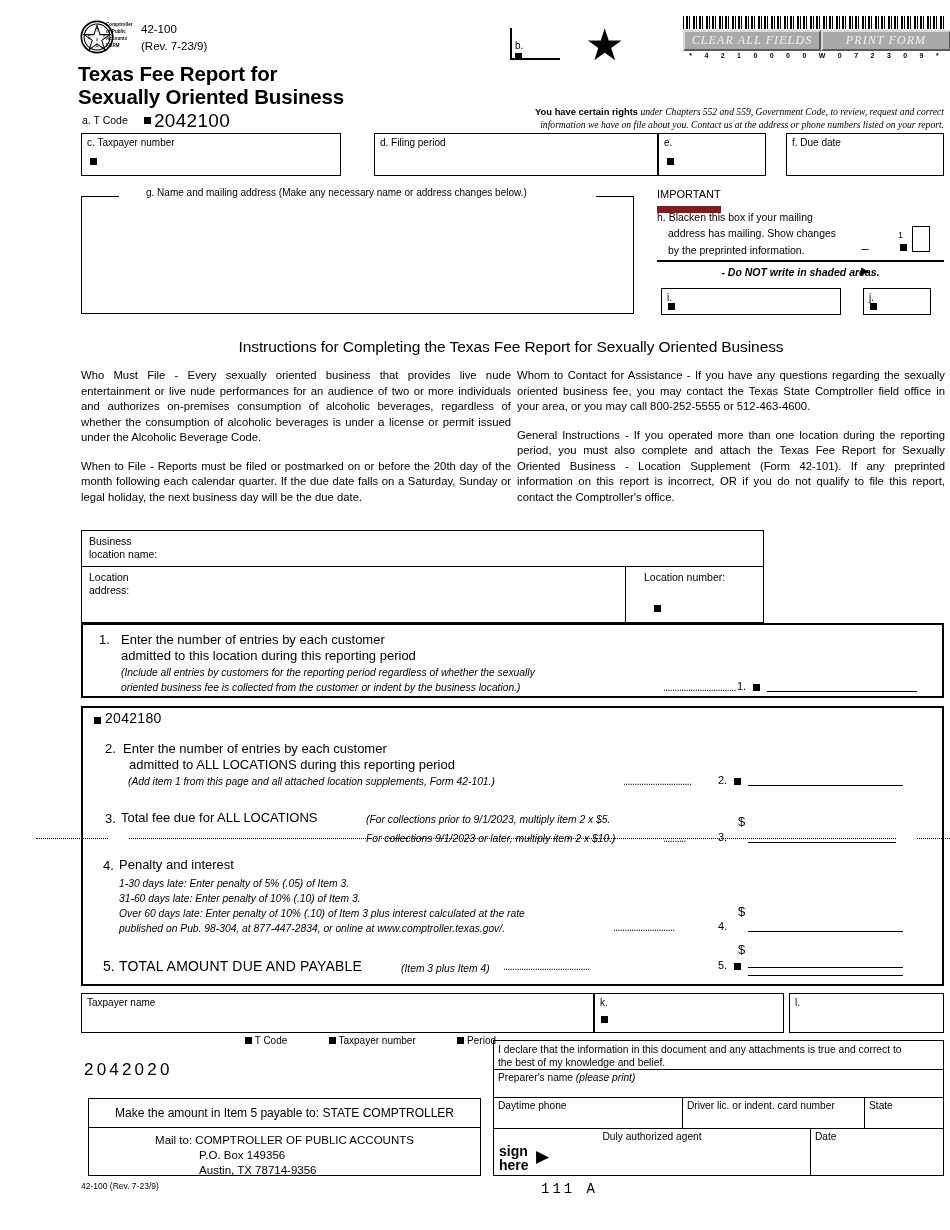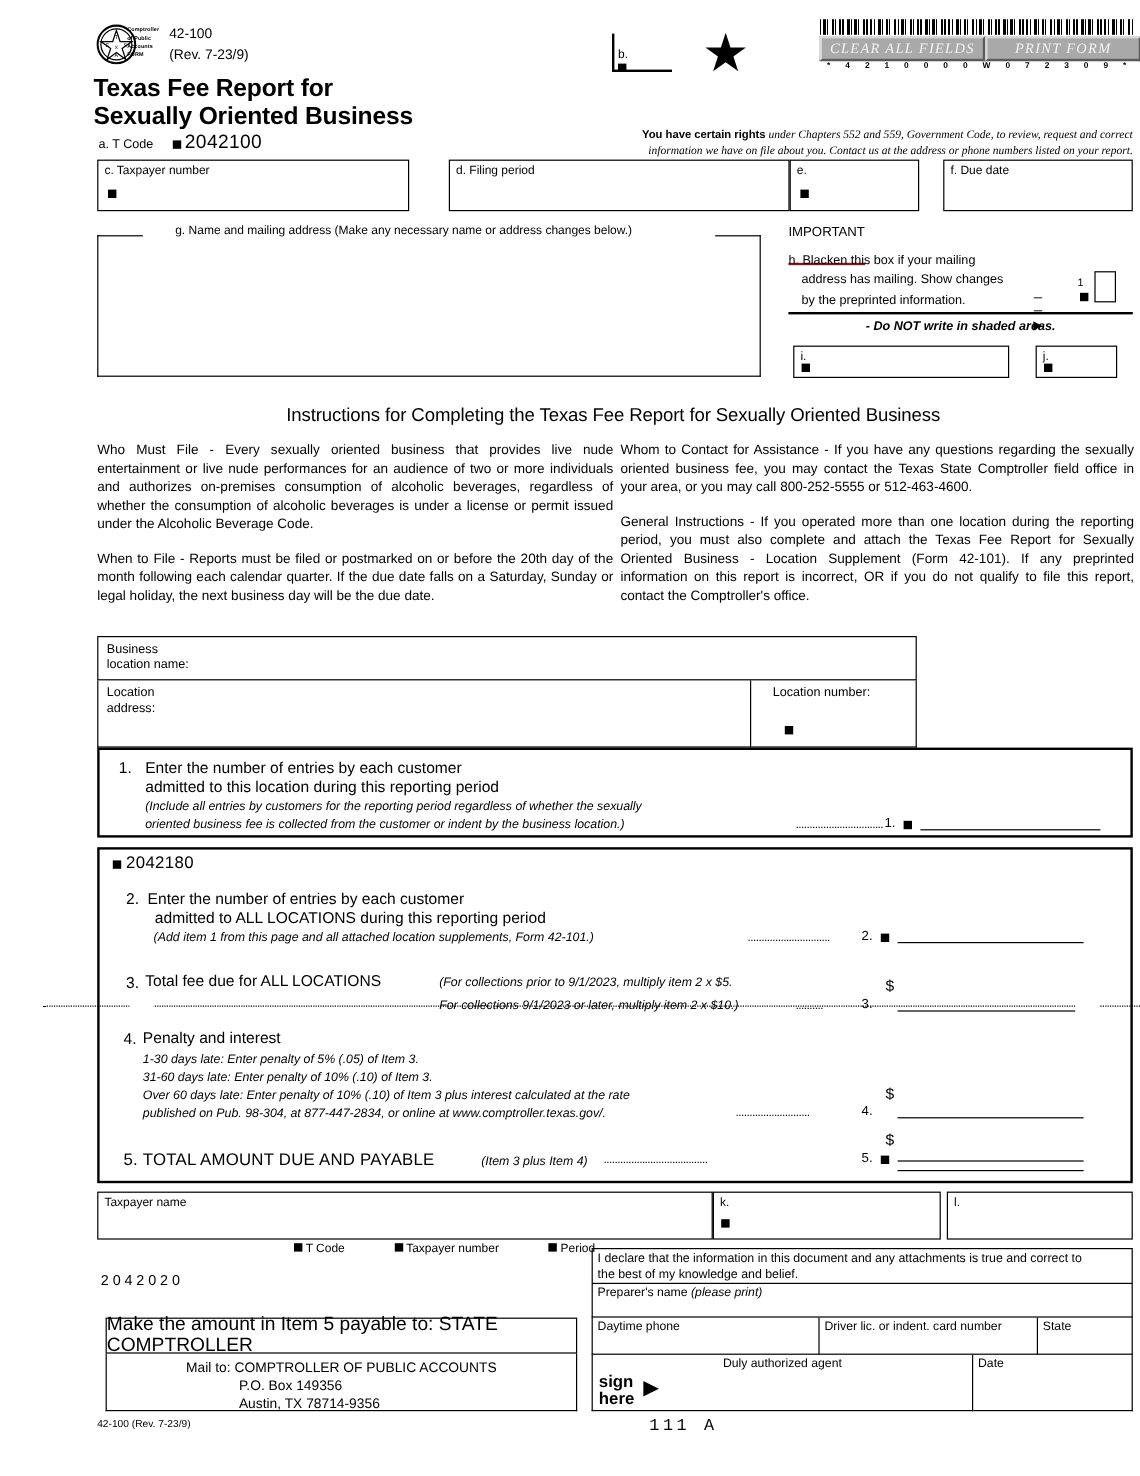--- a/index.html
+++ b/index.html
@@ -40,21 +40,21 @@
   #title {
     left: 42px; top: 62px;
     font-size: 20.5px; font-weight: bold; line-height: 1.13;
     letter-spacing: -0.15px;
   }
   #tcode-label {
     left: 46px; top: 114px; font-size: 10.5px;
   }
   #tcode-sq { left: 108px; top: 117px; }
   #tcode-val {
-    left: 118px; top: 110px; font-size: 16px; letter-spacing: .3px;
+    left: 118px; top: 110px; font-size: 19px; letter-spacing: .3px;
   }
 
   
   #bbox {
     left: 474px; top: 28px; width: 48px; height: 30px;
     border-left: 2px solid #000; border-bottom: 2px solid #000;
   }
   #bbox-label { left: 479px; top: 40px; font-size: 10px; }
   #bbox-sq { left: 479px; top: 53px; }
 
@@ -132,21 +132,21 @@
     left: 45px; top: 196px; width: 38px; height: 0;
     border-top: 1.6px solid #000;
   }
   #addr-top-r {
     left: 560px; top: 196px; width: 38px; height: 0;
     border-top: 1.6px solid #000;
   }
 
   #important {
     left: 621px; top: 188px; font-size: 11px;
-    border-bottom: 2px solid #7f1d1d; padding-bottom: 19px;
+    border-bottom: 7px solid #7f1d1d; padding-bottom: 6px;
   }
   #h-text {
     left: 621px; top: 209px; width: 250px;
     font-size: 10.5px; line-height: 1.55;
   }
   #h-one { left: 862px; top: 230px; font-size: 9px; }
   #h-arrow { left: 825px; top: 243px; font-size: 10px; letter-spacing: -1px; }
   #h-sq { left: 864px; top: 244px; }
   #h-checkbox {
     left: 876px; top: 226px; width: 18px; height: 26px;
@@ -220,29 +220,29 @@
   #tear-mask-b { left: 860px; top: 830px; width: 20px; height: 16px; background: #fff; }
 
   
   #tp-name-box { left: 45px; top: 993px; width: 513px; height: 40px; }
   #box-k { left: 558px; top: 993px; width: 190px; height: 40px; }
   #box-l { left: 753px; top: 993px; width: 155px; height: 40px; }
 
   #stub-legend { left: 64px; top: 1035px; width: 400px; font-size: 10px; text-align: right; }
   #stub-legend span.lbl { margin-right: 4px; }
   #stub-num {
-    left: 48px; top: 1060px; font-size: 12px; letter-spacing: 3.2px;
+    left: 48px; top: 1060px; font-size: 17px; letter-spacing: 3.2px;
     font-family: "Liberation Sans", sans-serif;
   }
 
   #payable-box {
     left: 52px; top: 1098px; width: 393px; height: 30px;
     border: 1.5px solid #000; box-sizing: border-box;
     display: flex; align-items: center; justify-content: center;
-    font-size: 16px;
+    font-size: 12px;
   }
   #mailto-box {
     left: 52px; top: 1128px; width: 393px; height: 48px;
     border: 1.5px solid #000; border-top: none; box-sizing: border-box;
     font-size: 11.5px; line-height: 1.3;
     padding-top: 5px; text-align: center;
   }
   #mailto-inner { display: inline-block; text-align: left; }
   #rev-footer { left: 45px; top: 1181px; font-size: 8.5px; }
 

